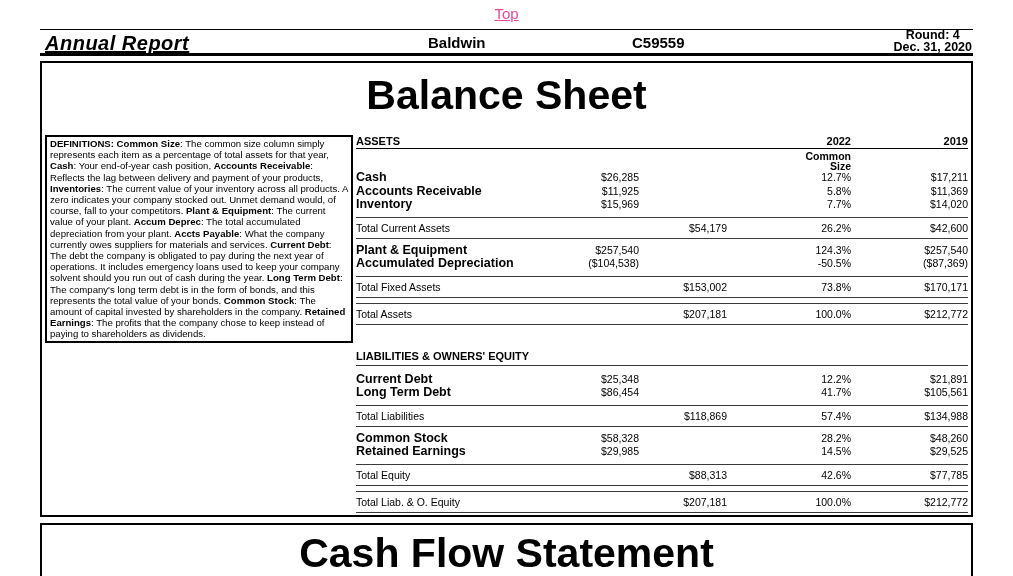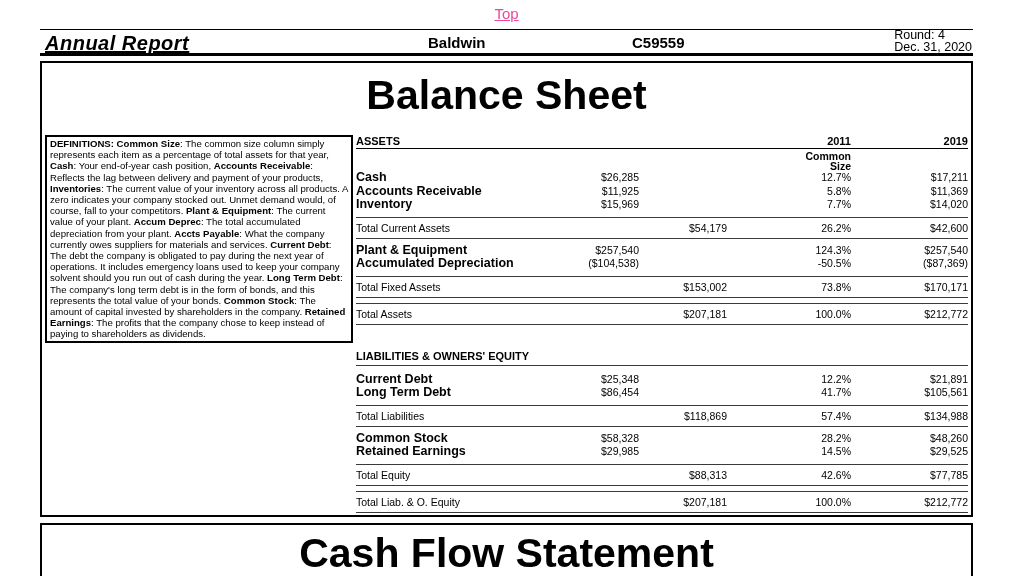--- a/index.html
+++ b/index.html
@@ -18,21 +18,21 @@
     margin:3px 40px 0;position:relative;height:23px;
     border-top:1px solid #000;border-bottom:3px solid #000;
   }
   .hdr-annual{
     position:absolute;left:5px;bottom:-2px;
     font-size:20px;font-weight:bold;font-style:italic;text-decoration:underline;
     letter-spacing:0.5px;
   }
   .hdr-company{position:absolute;left:388px;bottom:2px;font-weight:bold;font-size:15px;}
   .hdr-code{position:absolute;left:592px;bottom:2px;font-weight:bold;font-size:15px;}
-  .hdr-right{position:absolute;right:1px;top:-1px;text-align:left;font-weight:normal;font-size:12.5px;line-height:12px;}
+  .hdr-right{position:absolute;right:1px;top:-1px;text-align:center;font-weight:bold;font-size:12.5px;line-height:12px;}
 
   
   .sheet-box{margin:5px 40px 0;border:2px solid #000;height:452px;overflow:hidden;background:#fff;}
   .sheet-title{text-align:center;font-weight:bold;font-size:41px;line-height:46px;margin-top:9px;}
 
   .sheet-content{display:flex;align-items:flex-start;margin-top:17px;padding:0 3px;}
 
   
   .defs-box{
     flex:0 0 auto;width:298px;border:2px solid #000;
@@ -85,21 +85,21 @@
     <div class="defs-box">
       <span><b>DEFINITIONS: Common Size</b>: The common size column simply represents each item as a percentage of total assets for that year, <b>Cash</b>: Your end-of-year cash position, <b>Accounts Receivable</b>: Reflects the lag between delivery and payment of your products, <b>Inventories</b>: The current value of your inventory across all products. A zero indicates your company stocked out. Unmet demand would, of course, fall to your competitors. <b>Plant &amp; Equipment</b>: The current value of your plant. <b>Accum Deprec</b>: The total accumulated depreciation from your plant. <b>Accts Payable</b>: What the company currently owes suppliers for materials and services. <b>Current Debt</b>: The debt the company is obligated to pay during the next year of operations. It includes emergency loans used to keep your company solvent should you run out of cash during the year. <b>Long Term Debt</b>: The company's long term debt is in the form of bonds, and this represents the total value of your bonds. <b>Common Stock</b>: The amount of capital invested by shareholders in the company. <b>Retained Earnings</b>: The profits that the company chose to keep instead of paying to shareholders as dividends.</span>
     </div>
 
     <div class="bs-table">
 
       <div class="trow hdr-row">
         <span class="c0">ASSETS</span>
         <span class="c1"></span>
           <span class="c2"></span>
-        <span class="c3">2011</span>
+        <span class="c3">2022</span>
         <span class="c4">2019</span>
       </div>
 
       <div class="trow subhdr">
         <span class="c0"></span>
           <span class="c1"></span>
           <span class="c2"></span>
         <span class="c3 stack">
           <span>Common</span>
           <span>Size</span>

